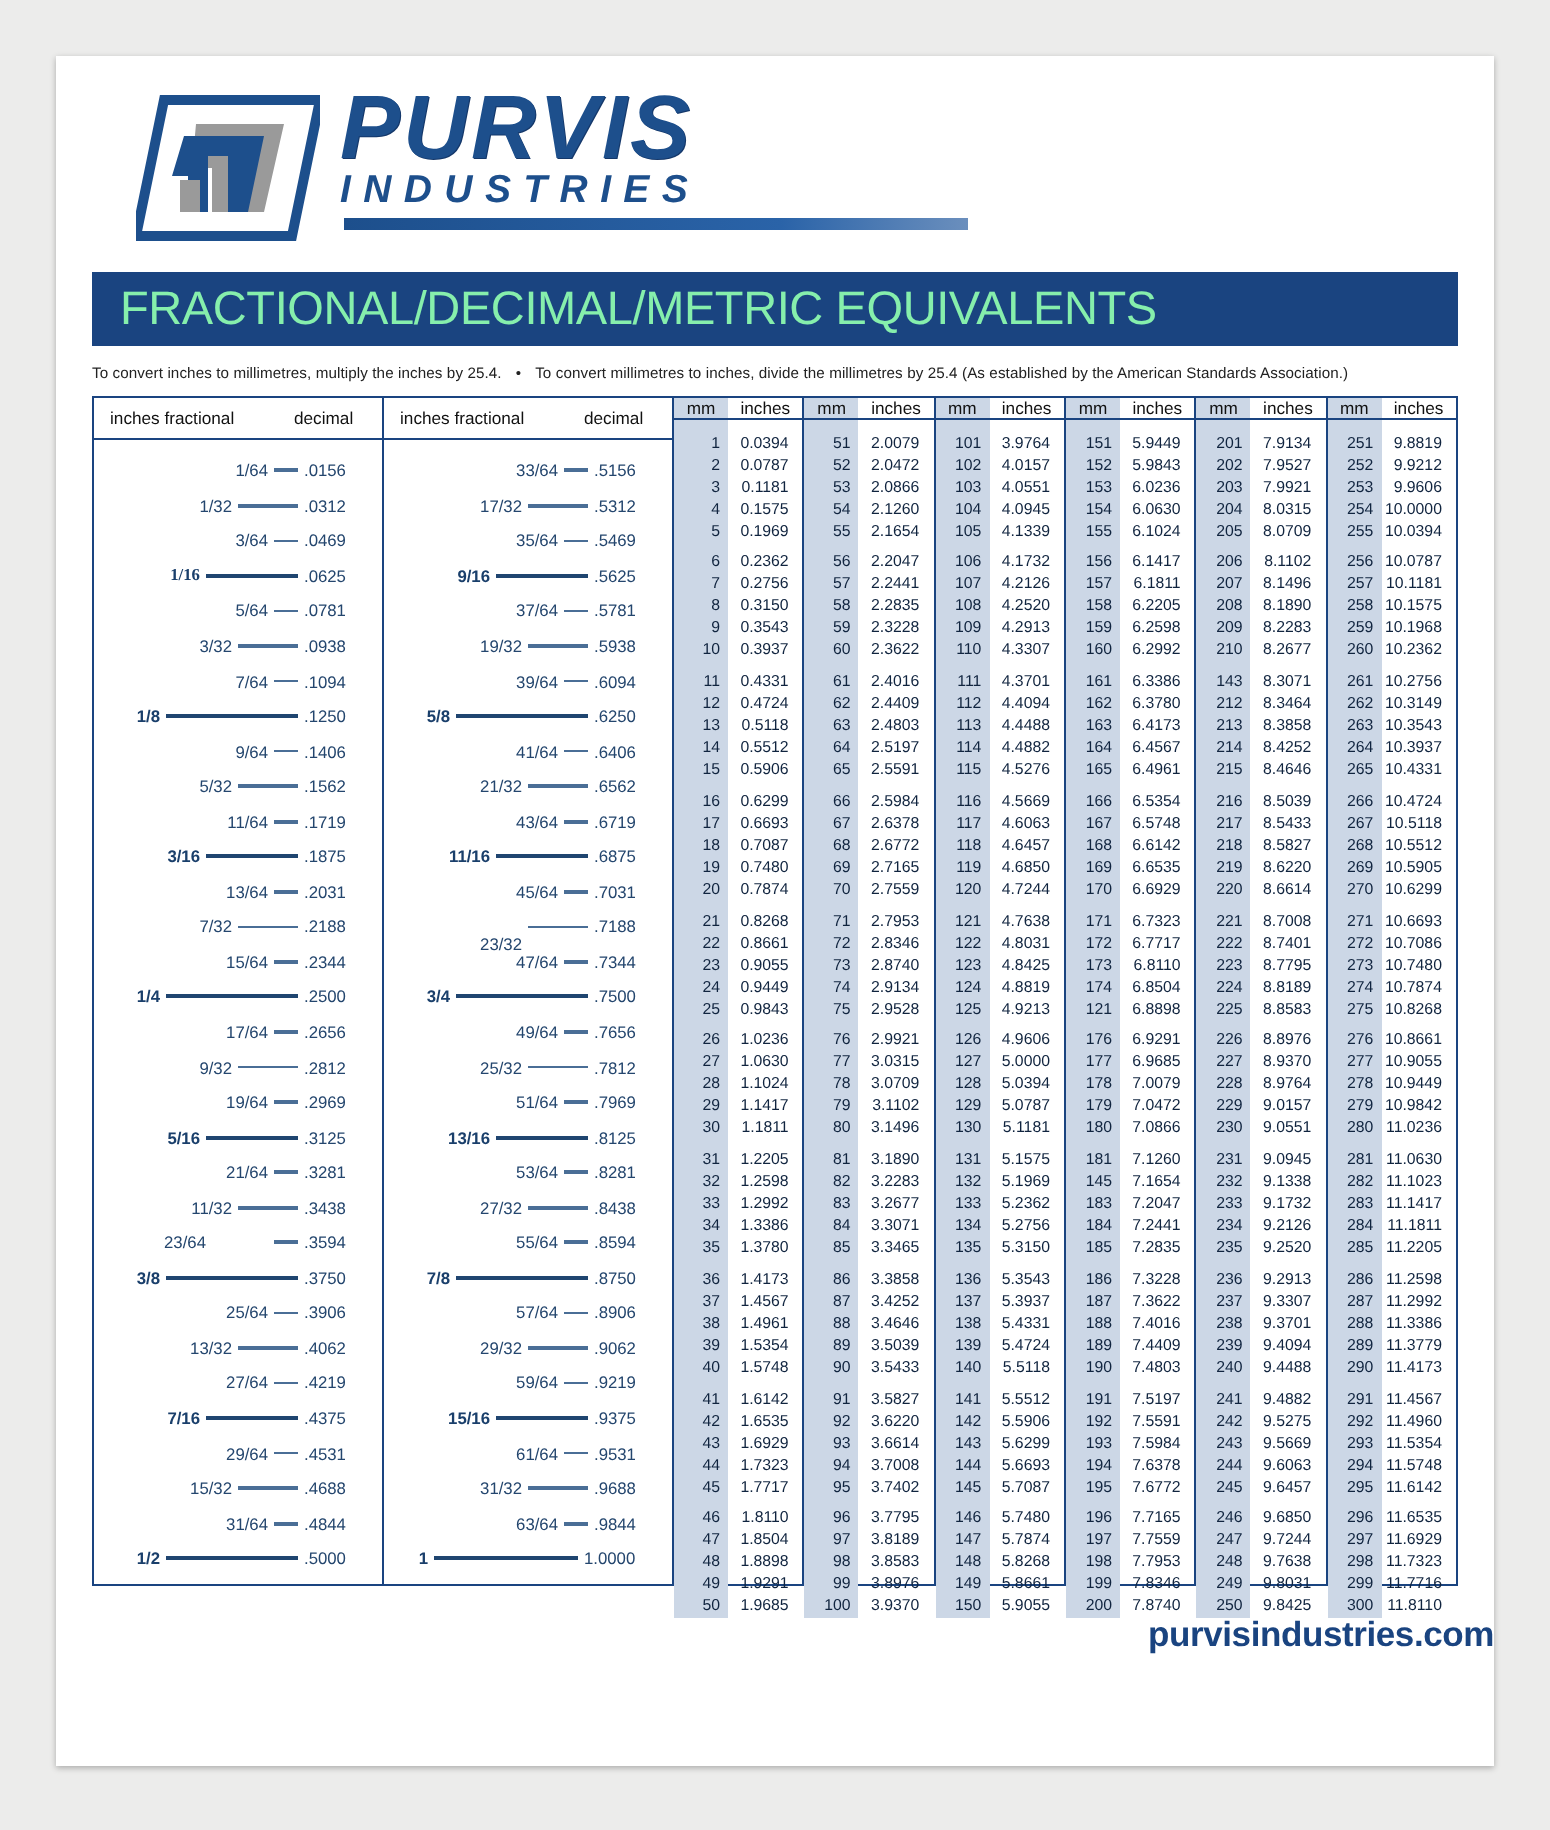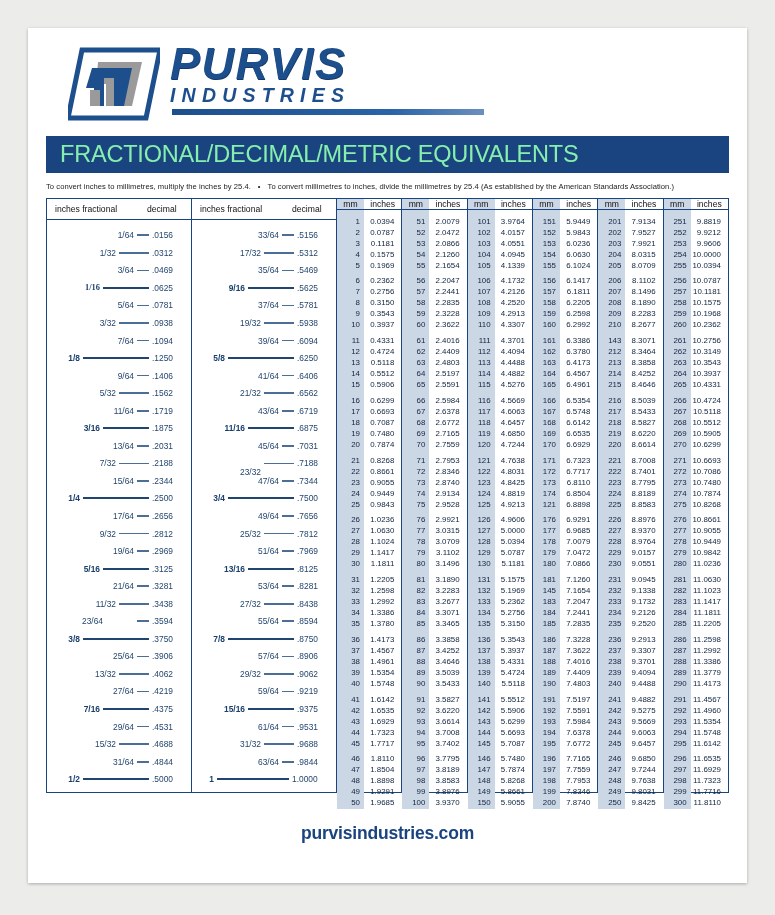--- a/index.html
+++ b/index.html
@@ -194,22 +194,22 @@
     display:flex;align-items:center;
     justify-content:flex-end;
     padding-right:4px;
     box-sizing:border-box;
     line-height:1;
   }
   .mmrow.gap{margin-top:4.6px;}
   .mm-col-in .mmrow{padding-right:7px;}
   
   .footer{
-    margin-top:30px;
-    text-align:center;
+    margin-top:14px;
+    text-align:right;
   }
   .footer-url{
     font-size:17.5px;
     font-weight:bold;
     color:#1a4480;
     letter-spacing:-0.2px;
   }
 </style>
 </head>
 <body>

